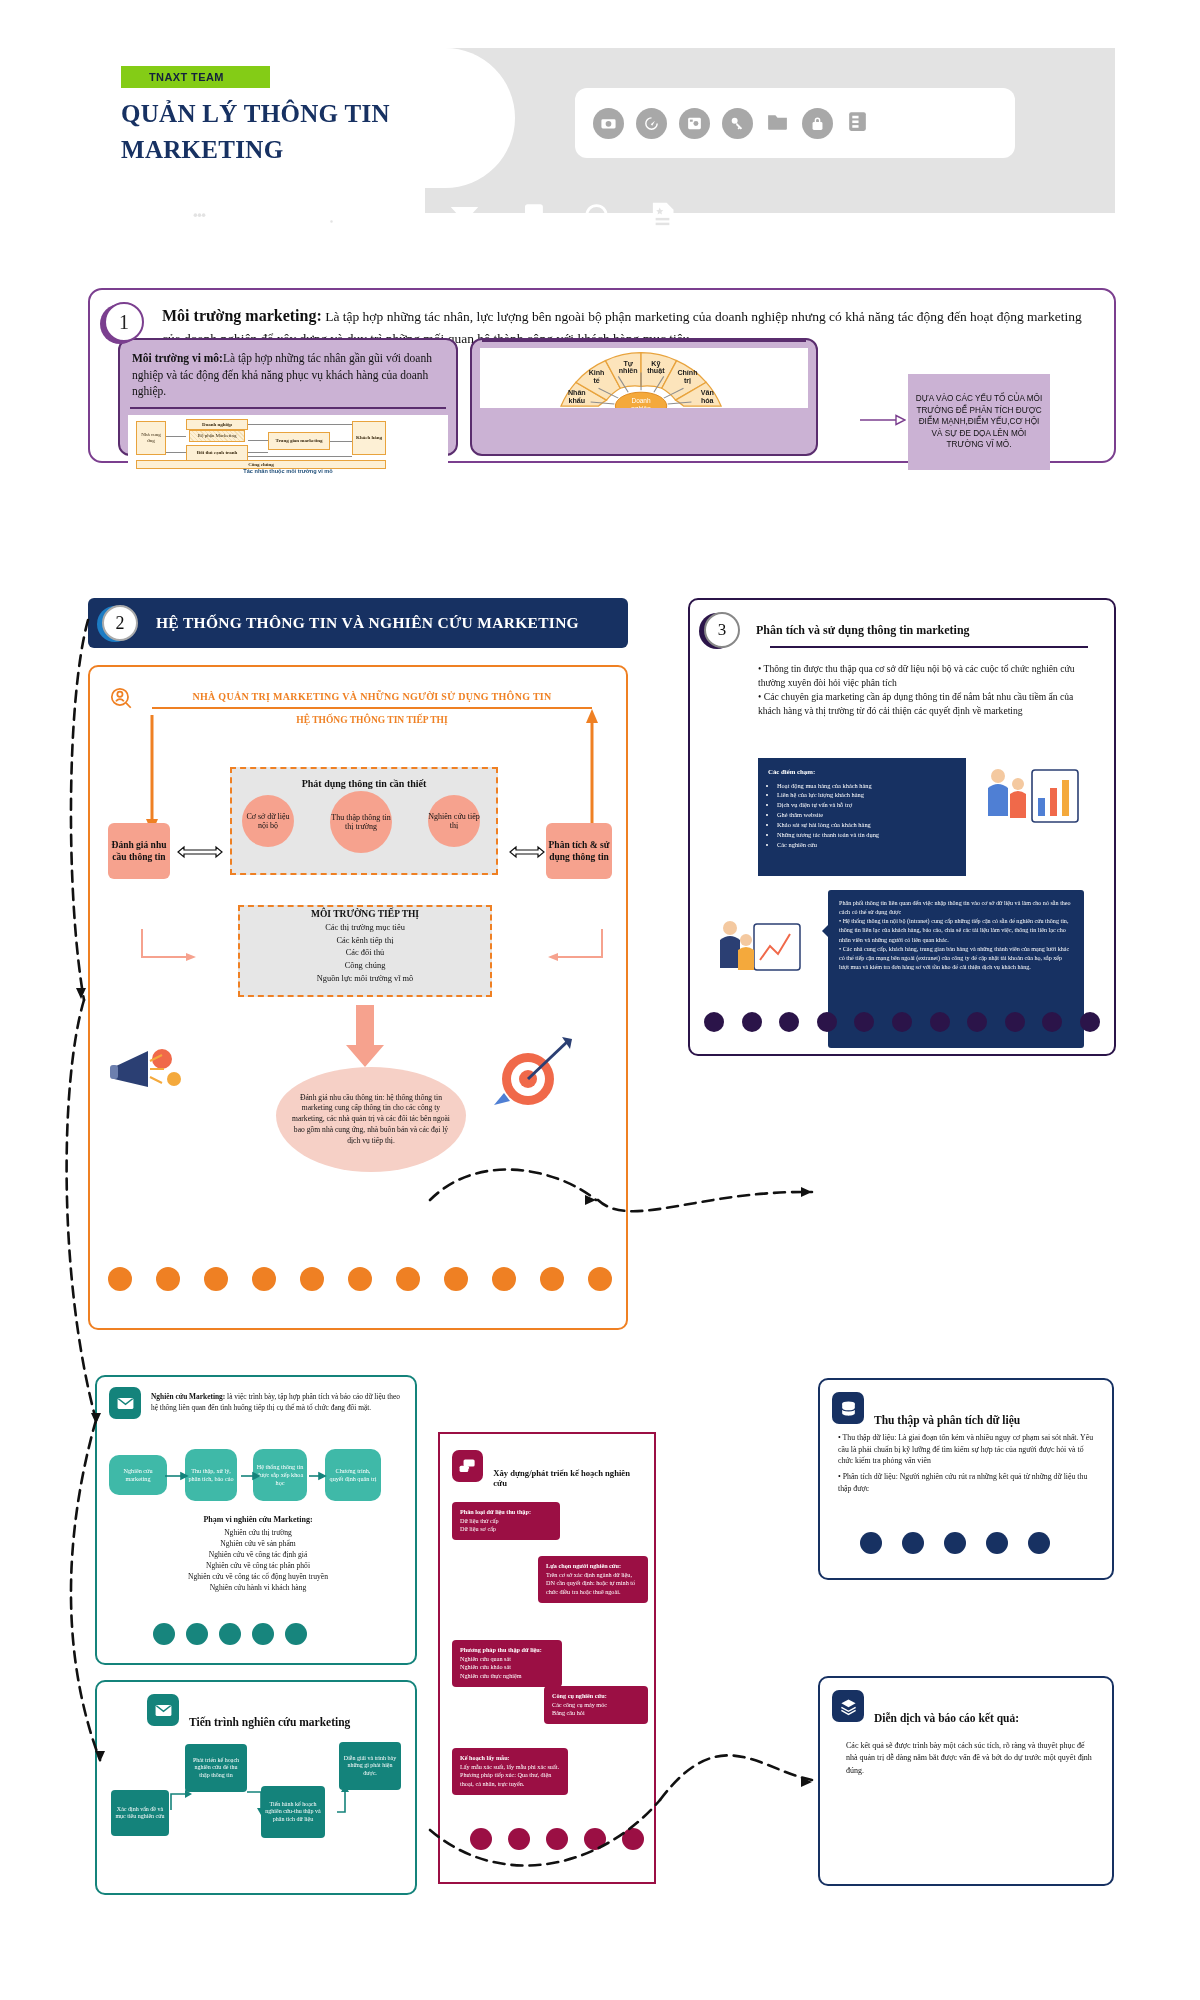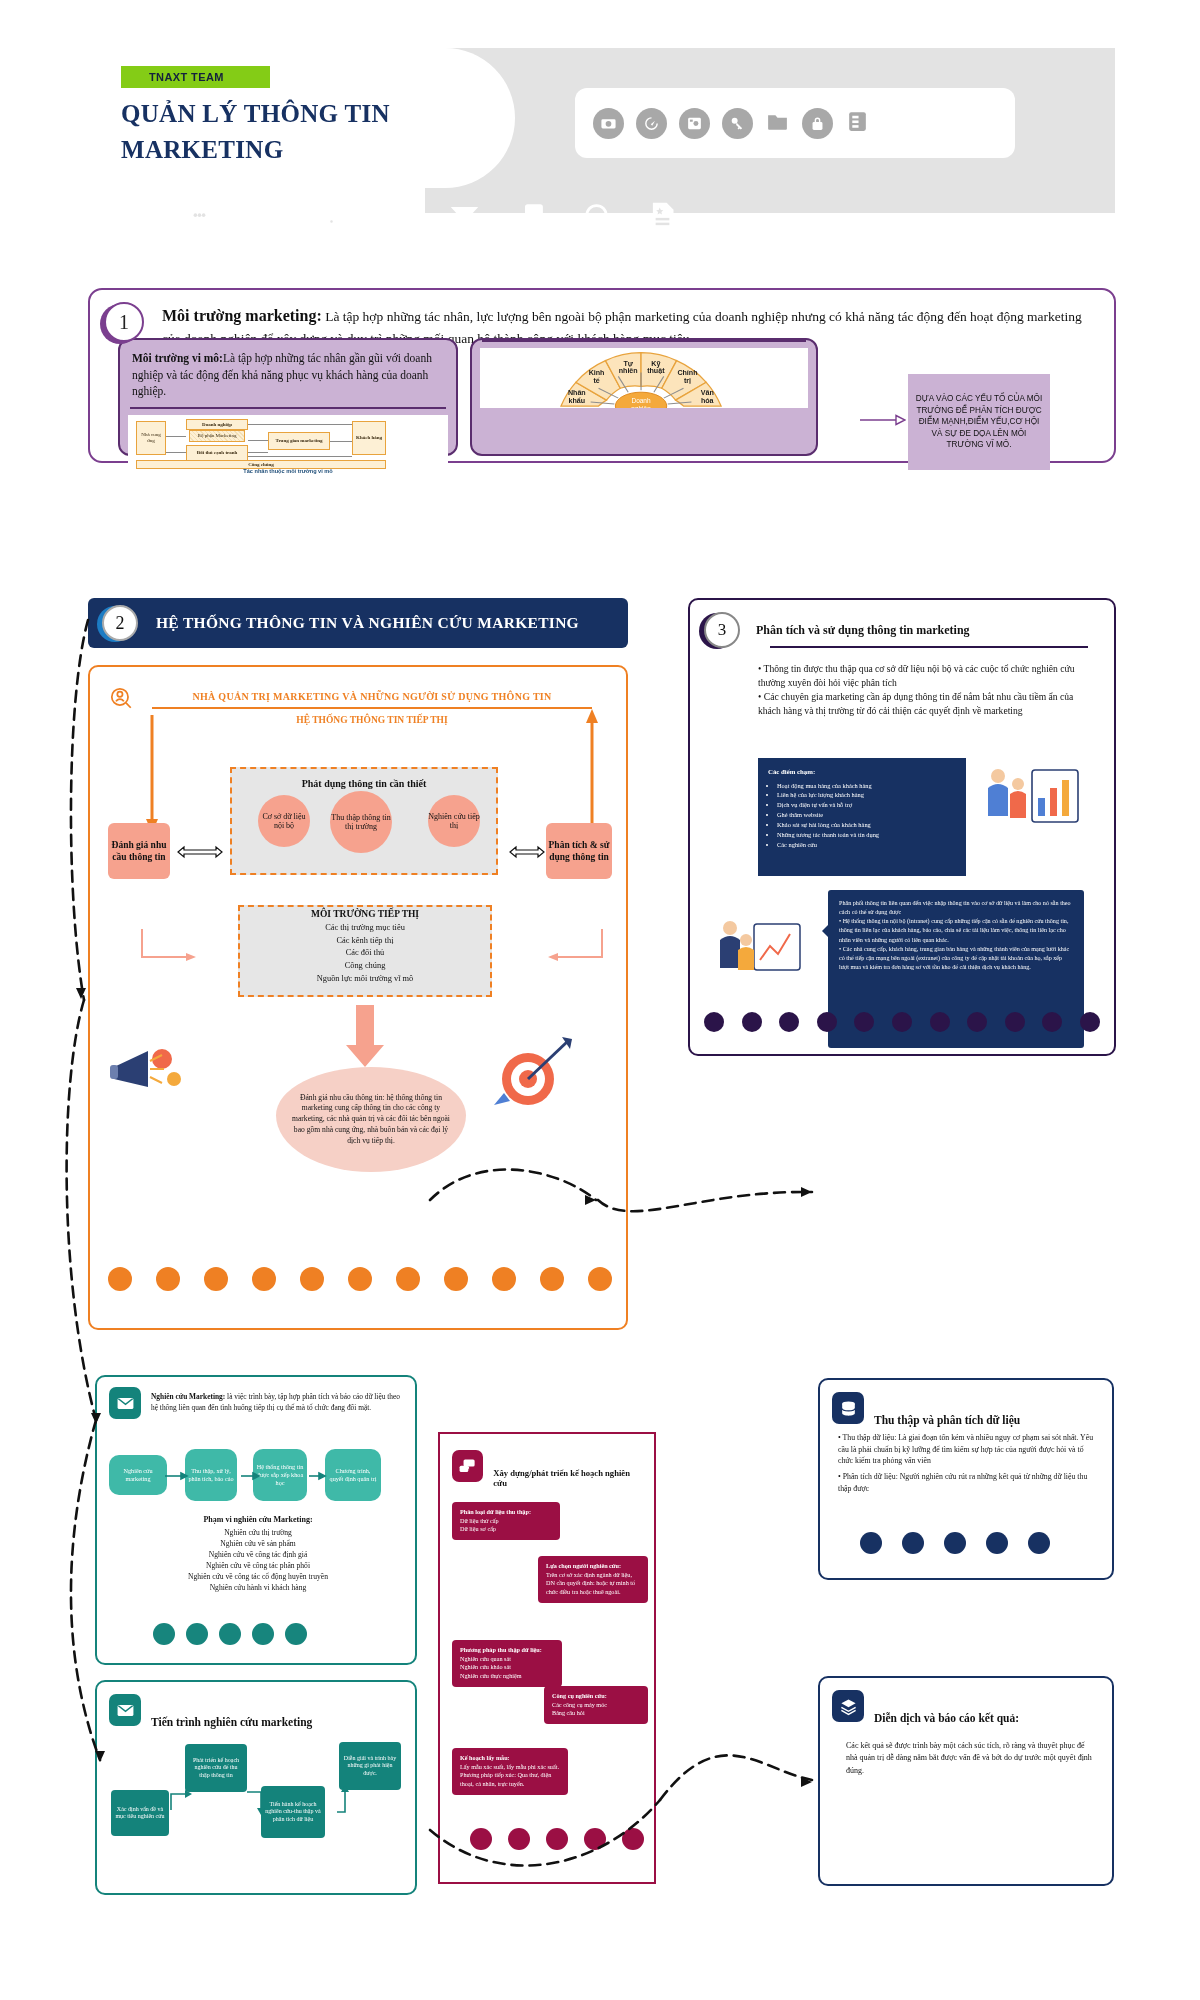--- a/index.html
+++ b/index.html
@@ -394,21 +394,21 @@
     </svg>
     <svg style="position:absolute;left:330px;top:176px;width:30px;height:18px;" viewBox="0 0 30 18">
       <path d="M8 4 L2 9 L8 14 L8 11 L22 11 L22 14 L28 9 L22 4 L22 7 L8 7 Z" fill="#fff" stroke="#111" stroke-width="1.2"></path>
     </svg>
     <svg style="position:absolute;left:418px;top:176px;width:38px;height:18px;" viewBox="0 0 38 18">
       <path d="M8 4 L2 9 L8 14 L8 11 L30 11 L30 14 L36 9 L30 4 L30 7 L8 7 Z" fill="#fff" stroke="#111" stroke-width="1.2"></path>
     </svg>
 
     <div class="dashbox">
       <div class="dashbox-t">Phát dụng thông tin cần thiết</div>
-      <div class="circ-pink" style="left:10px;top:26px;width:52px;height:52px;margin-left:16px;">Cơ sở dữ liệu nội bộ</div>
+      <div class="circ-pink" style="left:10px;top:26px;width:52px;height:52px;">Cơ sở dữ liệu nội bộ</div>
       <div class="circ-pink" style="left:98px;top:22px;width:62px;height:62px;">Thu thập thông tin thị trường</div>
       <div class="circ-pink" style="left:196px;top:26px;width:52px;height:52px;">Nghiên cứu tiếp thị</div>
     </div>
 
     <div class="mkt-env">
       <div class="t">MÔI TRƯỜNG TIẾP THỊ</div>
       <div>Các thị trường mục tiêu</div>
       <div>Các kênh tiếp thị</div>
       <div>Các đối thủ</div>
       <div>Công chúng</div>
@@ -563,21 +563,21 @@
 
     <div class="smalldots" style="left:56px;top:246px;">
       <span class="dot" style="width:22px;height:22px;background:#17857d;"></span>
       <span class="dot" style="width:22px;height:22px;background:#17857d;"></span>
       <span class="dot" style="width:22px;height:22px;background:#17857d;"></span>
       <span class="dot" style="width:22px;height:22px;background:#17857d;"></span>
       <span class="dot" style="width:22px;height:22px;background:#17857d;"></span>
     </div>
   </div>
 
-  <div class="tealcard" style="left:95px;top:1680px;width:322px;height:215px;">
+  <div class="tealcard" style="left:95px;top:1680px;width:322px;height:215px;padding-left:38px;">
     <div class="cardhead">
       <div class="sqicon" style="background:#14837b;">
         <svg viewBox="0 0 24 24">
             <rect x="2" y="5" width="20" height="14" rx="2"></rect>
             <path d="M3 6l9 7 9-7" stroke="#14837b" stroke-width="2" fill="none"></path>
           </svg>
       </div>
       <div class="ttl">Tiến trình nghiên cứu marketing</div>
     </div>
     <div class="procnode" style="left:14px;top:108px;width:58px;height:46px;">Xác định vấn đề và mục tiêu nghiên cứu</div>

